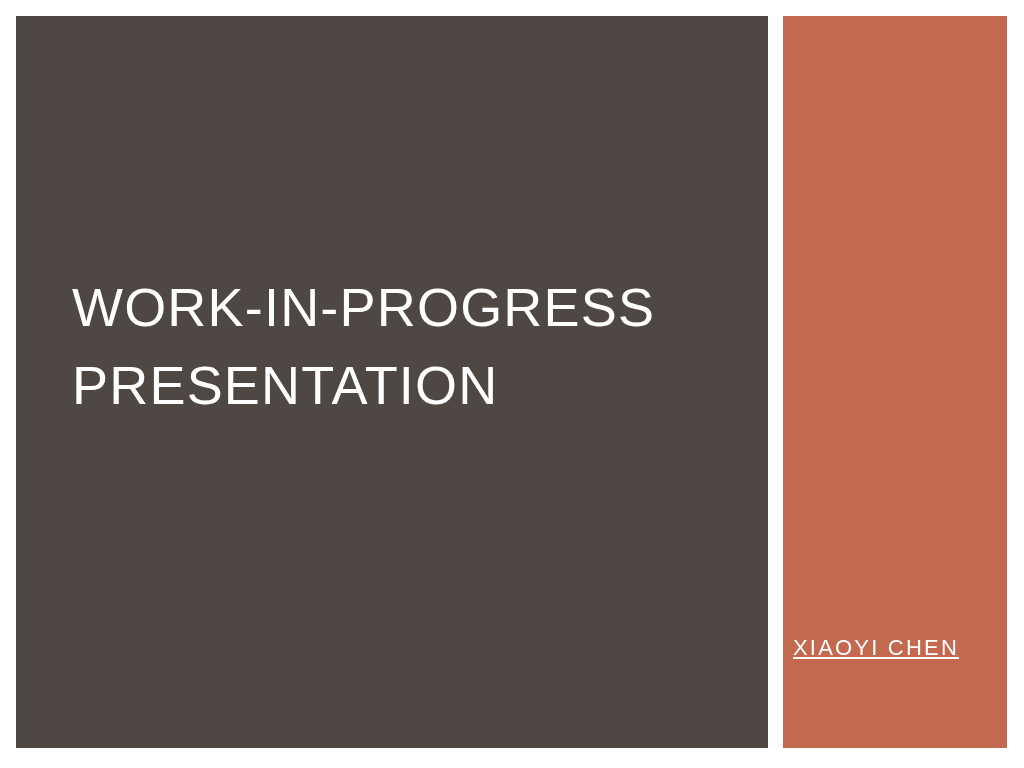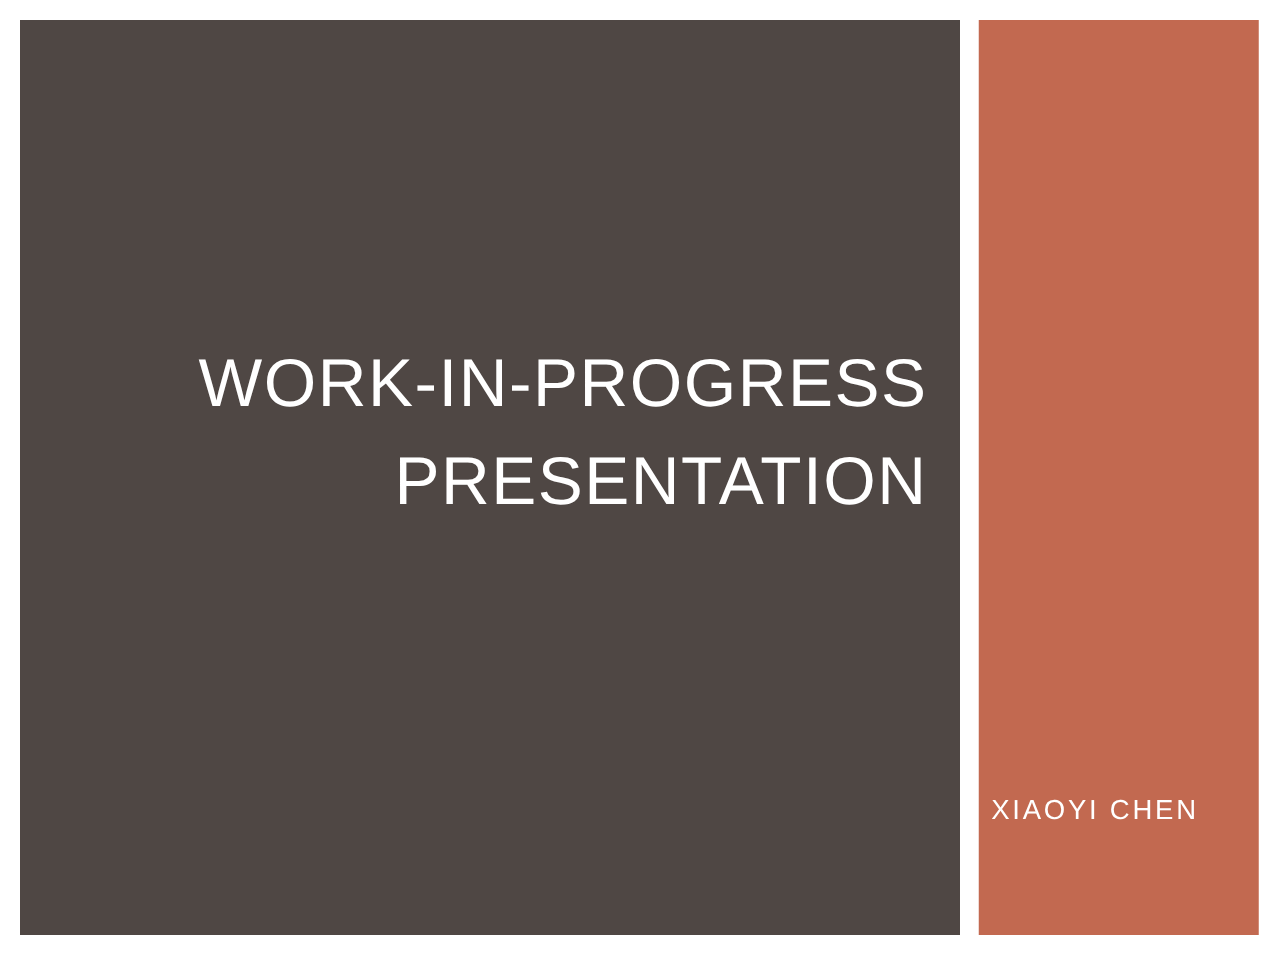--- a/index.html
+++ b/index.html
@@ -28,25 +28,25 @@
     left: 16px;
     top: 16px;
     width: 752px;
     height: 732px;
     background: #4f4744;
     box-sizing: border-box;
   }
 
   #slide-title {
     position: absolute;
-    right: 26px;
+    right: 36px;
     top: 252px;
     width: 660px;
     margin: 0;
-    text-align: right;
+    text-align: left;
     color: #ffffff;
     font-family: "Liberation Sans", sans-serif;
     font-size: 54px;
     line-height: 78px;
     font-weight: normal;
     letter-spacing: 1.2px;
     text-transform: uppercase;
     white-space: pre-line;
   }
 
@@ -68,20 +68,21 @@
     width: 214px;
     margin: 0;
     text-align: left;
     color: #ffffff;
     font-family: "Liberation Sans", sans-serif;
     font-size: 22px;
     line-height: 30px;
     font-weight: normal;
     letter-spacing: 2.2px;
     text-transform: uppercase;
+    text-decoration: underline;
   }
 </style>
 </head>
 <body>
 
 <div id="slide-canvas">
 
   <div id="title-panel">
     <h1 id="slide-title">WORK-IN-PROGRESS
 PRESENTATION</h1>

